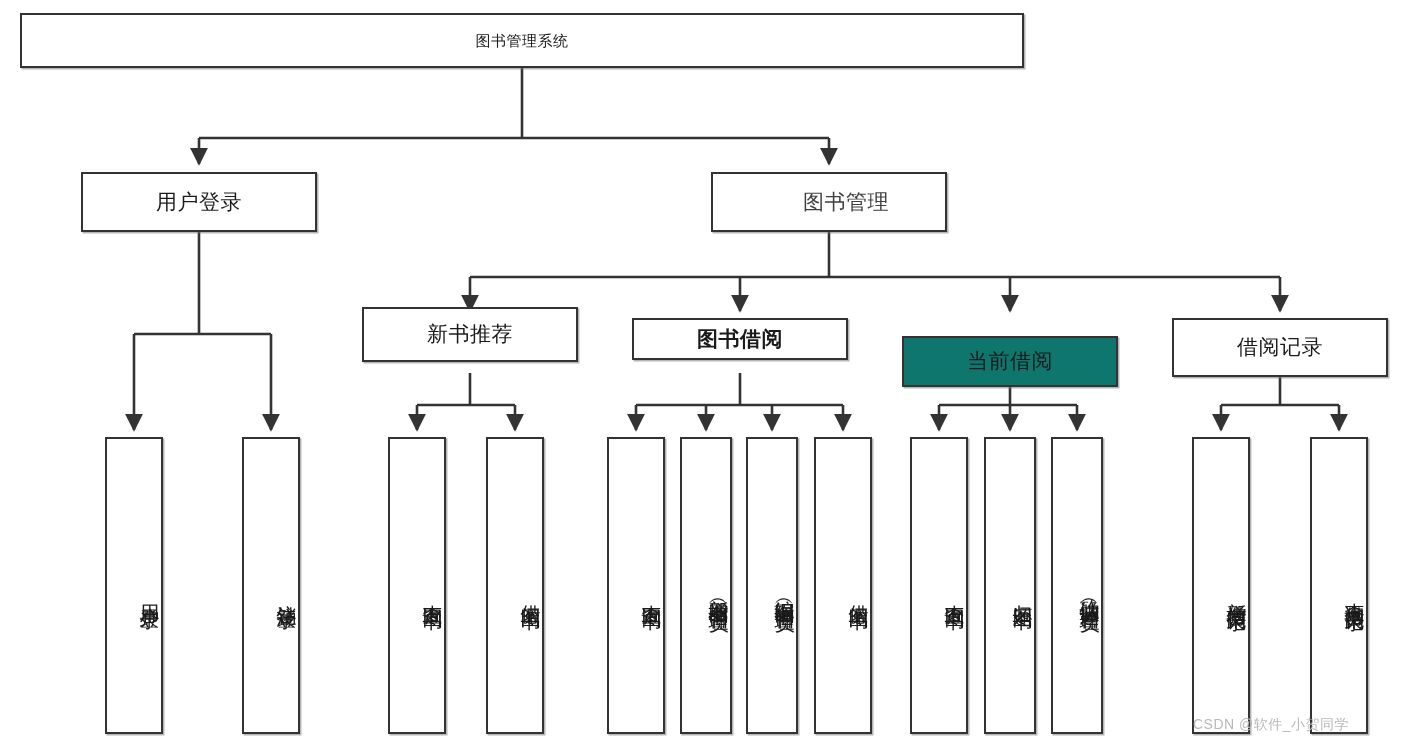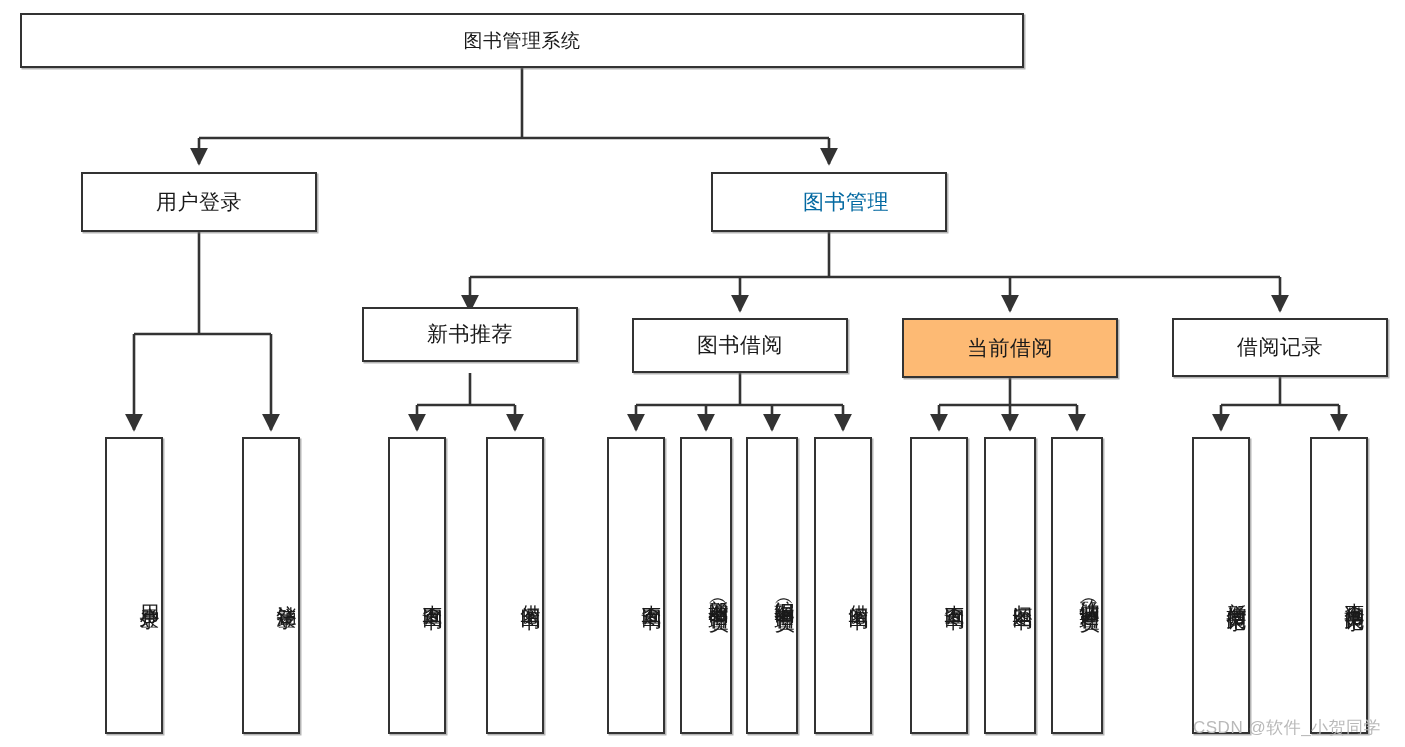--- a/index.html
+++ b/index.html
@@ -41,41 +41,41 @@
     display: block;
     text-align: center;
     line-height: 1.15;
     letter-spacing: 0.5px;
   }
   
   .h-node .lbl {
     font-size: 21px;
   }
   .root .lbl {
-    font-size: 19px;
+    font-size: 15px;
   }
   
   .leaf {
     writing-mode: vertical-rl;
     text-orientation: upright;
     padding-top: 14px;
     align-items: flex-start;
     justify-content: center;
   }
   .leaf .lbl {
     writing-mode: vertical-rl;
     text-orientation: upright;
     font-size: 20px;
     line-height: 1.12;
     letter-spacing: 2px;
     white-space: nowrap;
   }
   .watermark {
     position: absolute;
-    font-size: 17px;
+    font-size: 14px;
     color: #b9b9b9;
     white-space: nowrap;
     letter-spacing: 0.5px;
     font-family: "Liberation Sans", "DejaVu Sans", sans-serif;
   }
 </style>
 </head>
 <body>
 
 <div id="canvas" style="background: rgb(255, 255, 255);">
@@ -130,31 +130,31 @@
     </g>
   </svg>
 
   <div class="node h-node root" style="left: 20px; top: 13px; width: 1004px; height: 55px; border-color: rgb(51, 51, 51); background: rgb(255, 255, 255); color: rgb(26, 26, 26);">
     <span class="lbl">图书管理系统</span>
   </div>
 
   <div class="node h-node" style="left: 81px; top: 172px; width: 236px; height: 60px; border-color: rgb(51, 51, 51); background: rgb(255, 255, 255); color: rgb(26, 26, 26);">
     <span class="lbl">用户登录</span>
   </div>
-  <div class="node h-node" style="left: 711px; top: 172px; width: 236px; height: 60px; border-color: rgb(51, 51, 51); background: rgb(255, 255, 255); color: #0369a1; padding-left: 34px;">
+  <div class="node h-node" style="left: 711px; top: 172px; width: 236px; height: 60px; border-color: rgb(51, 51, 51); background: rgb(255, 255, 255); color: #404040; padding-left: 34px;">
     <span class="lbl">图书管理</span>
   </div>
 
   <div class="node h-node" style="left: 362px; top: 307px; width: 216px; height: 55px; border-color: rgb(51, 51, 51); background: rgb(255, 255, 255); color: rgb(26, 26, 26);">
     <span class="lbl">新书推荐</span>
   </div>
-  <div class="node h-node" style="left: 632px; top: 318px; width: 216px; height: 55px; border-color: rgb(51, 51, 51); background: rgb(255, 255, 255); color: rgb(26, 26, 26);">
+  <div class="node h-node" style="left: 632px; top: 318px; width: 216px; height: 42px; border-color: rgb(51, 51, 51); background: rgb(255, 255, 255); color: rgb(26, 26, 26); font-weight: bold;">
     <span class="lbl">图书借阅</span>
   </div>
-  <div class="node h-node" style="left: 902px; top: 318px; width: 216px; height: 60px; border-color: rgb(51, 51, 51); background: #fdba74; color: rgb(26, 26, 26);">
+  <div class="node h-node" style="left: 902px; top: 336px; width: 216px; height: 51px; border-color: rgb(51, 51, 51); background: #0f766e; color: rgb(26, 26, 26);">
     <span class="lbl">当前借阅</span>
   </div>
   <div class="node h-node" style="left: 1172px; top: 318px; width: 216px; height: 59px; border-color: rgb(51, 51, 51); background: rgb(255, 255, 255); color: rgb(26, 26, 26);">
     <span class="lbl">借阅记录</span>
   </div>
 
   <div class="node leaf" style="left: 105px; top: 437px; width: 58px; height: 297px; border-color: rgb(51, 51, 51); background: rgb(255, 255, 255); color: rgb(26, 26, 26);">
     <span class="lbl">用户登录</span>
   </div>
   <div class="node leaf" style="left: 242px; top: 437px; width: 58px; height: 297px; border-color: rgb(51, 51, 51); background: rgb(255, 255, 255); color: rgb(26, 26, 26);">

